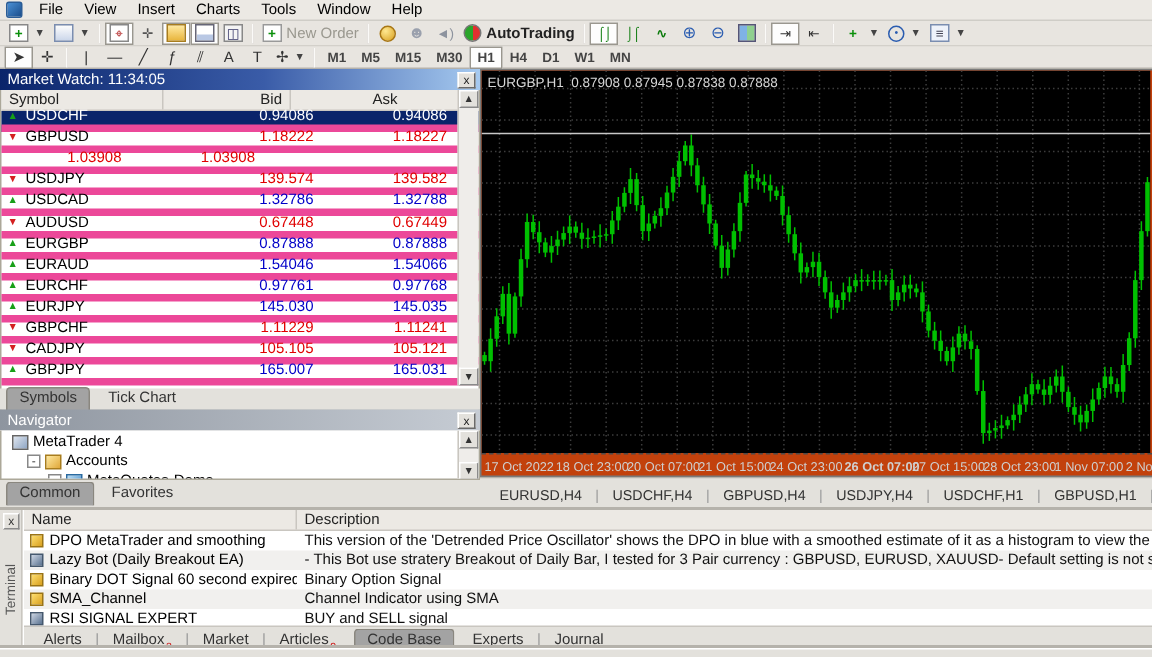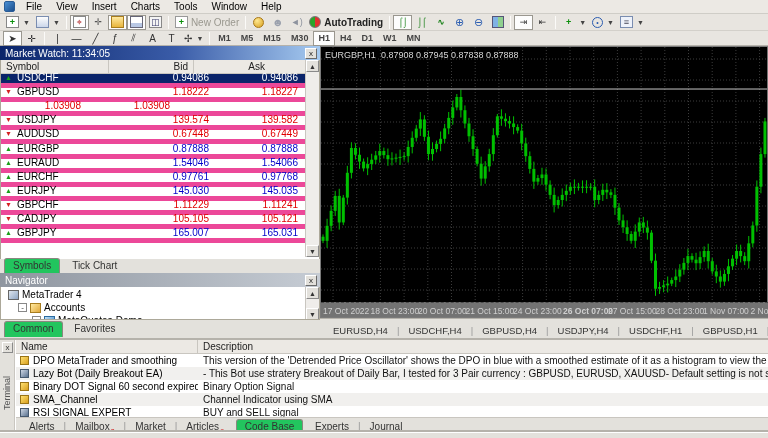--- a/index.html
+++ b/index.html
@@ -62,33 +62,33 @@
   .dir-up { color:#18a018; } .dir-down { color:#d42020; }
   .px-up { color:#0000c8; } .px-down { color:#e00000; }
   .mw-row.selected .px-up, .mw-row.selected .px-down { color:#fff; }
 
   .vscroll { position:absolute; right:0; width:14px; background:#efedea; border-left:1px solid #c9c6c0; }
   .sbtn { height:12px; display:flex; align-items:center; justify-content:center; font-size:7px; color:#333; background:#e3e1dc; border:1px solid #fff; border-right-color:#8a8a8a; border-bottom-color:#8a8a8a; }
   .sbtn.bottom { position:absolute; bottom:0; left:0; right:0; }
 
   .tabbar { display:flex; align-items:flex-end; background:#e3e1dc; font-size:10px; color:#333; padding-left:4px; height:100%; }
   .tab { padding:1px 8px 2px; display:flex; align-items:flex-end; gap:1px; border:1px solid transparent; border-bottom:none; }
-  .tab.active { background:#22c55e; border-color:#8a877f; border-radius:3px 3px 0 0; position:relative; top:1px; padding-bottom:3px; }
+  .tab.active { background:#a3a3a3; border-color:#8a877f; border-radius:3px 3px 0 0; position:relative; top:1px; padding-bottom:3px; }
   .tab-sep { color:#999; padding:1px 0 2px; }
   .badge { color:#cc1111; font-size:7px; position:relative; top:3px; }
 
   .tree-row { display:flex; align-items:center; height:13px; gap:3px; }
   .expander { width:9px; height:9px; border:1px solid #888; background:#fff; font-size:8px; line-height:7px; text-align:center; color:#333; }
   .tree-ico { width:11px; height:10px; border:1px solid #666; }
   .tree-ico.mt4 { background:linear-gradient(135deg,#dfe6ef,#8fa6c4); }
   .tree-ico.accounts { background:linear-gradient(135deg,#ffe9a0,#e0a83a); border-color:#a87d1e; }
   .tree-ico.account { background:linear-gradient(135deg,#bfe0f5,#3a86c8); border-color:#2a6aa0; }
 
   
-  .chart-window { left:320px; top:46px; width:448px; height:272px; background:#737373; border:1px solid #7a7a7a; border-right:none; }
+  .chart-window { left:320px; top:46px; width:448px; height:272px; background:#c2410c; border:1px solid #7a7a7a; border-right:none; }
   .chart-title { position:absolute; left:4px; top:3px; color:#d8d8d8; font-size:9px; z-index:5; }
   .time-axis { position:absolute; left:0; top:255px; width:447px; height:16px; color:#cfcfcf; font-size:8.5px; border-top:1px dashed #4a4a4a; }
   .time-axis span { position:absolute; top:3px; white-space:nowrap; }
   .chart-tabbar { left:320px; top:318px; width:448px; height:20px; border-top:1px solid #b5b2ab; background:#e3e1dc; }
   .chart-tabbar .tabbar { font-size:9.5px; }
 
   
   .terminal { left:0; top:338px; width:768px; height:94px; background:#fff; border-top:2px solid #b5b2ab; }
   .term-side { position:absolute; left:0; top:0; width:15px; height:94px; background:#e3e1dc; border-right:1px solid #c9c6c0; }
   .term-x { position:absolute; left:2px; top:2px; width:11px; height:11px; font-size:8px; display:flex; align-items:center; justify-content:center; color:#333; background:#e3e1dc; border:1px solid #fff; border-right-color:#8a8a8a; border-bottom-color:#8a8a8a; }
@@ -284,20 +284,28 @@
           <span class="mw-bid px-down">1.03908</span>
           <span class="mw-ask px-down">1.03908</span>
         </div>
         <div class="mw-row">
           <span class="mw-sym">
             <span class="dir dir-down">▼</span>
             <span>USDJPY</span>
           </span>
           <span class="mw-bid px-down">139.574</span>
           <span class="mw-ask px-down">139.582</span>
+        </div>
+        <div class="mw-row">
+          <span class="mw-sym">
+            <span class="dir dir-up">▲</span>
+            <span>USDCAD</span>
+          </span>
+          <span class="mw-bid px-up">1.32786</span>
+          <span class="mw-ask px-up">1.32788</span>
         </div>
         <div class="mw-row">
           <span class="mw-sym">
             <span class="dir dir-down">▼</span>
             <span>AUDUSD</span>
           </span>
           <span class="mw-bid px-down">0.67448</span>
           <span class="mw-ask px-down">0.67449</span>
         </div>
         <div class="mw-row">

